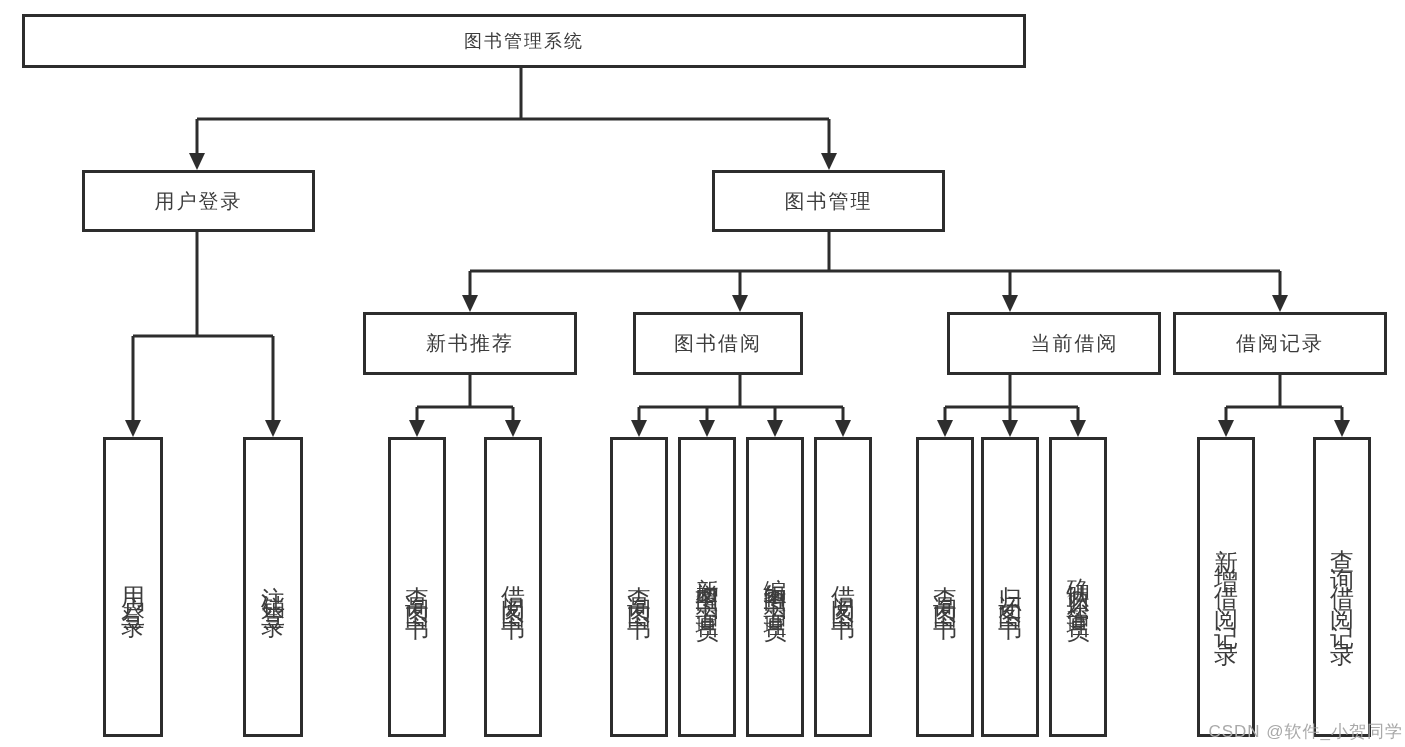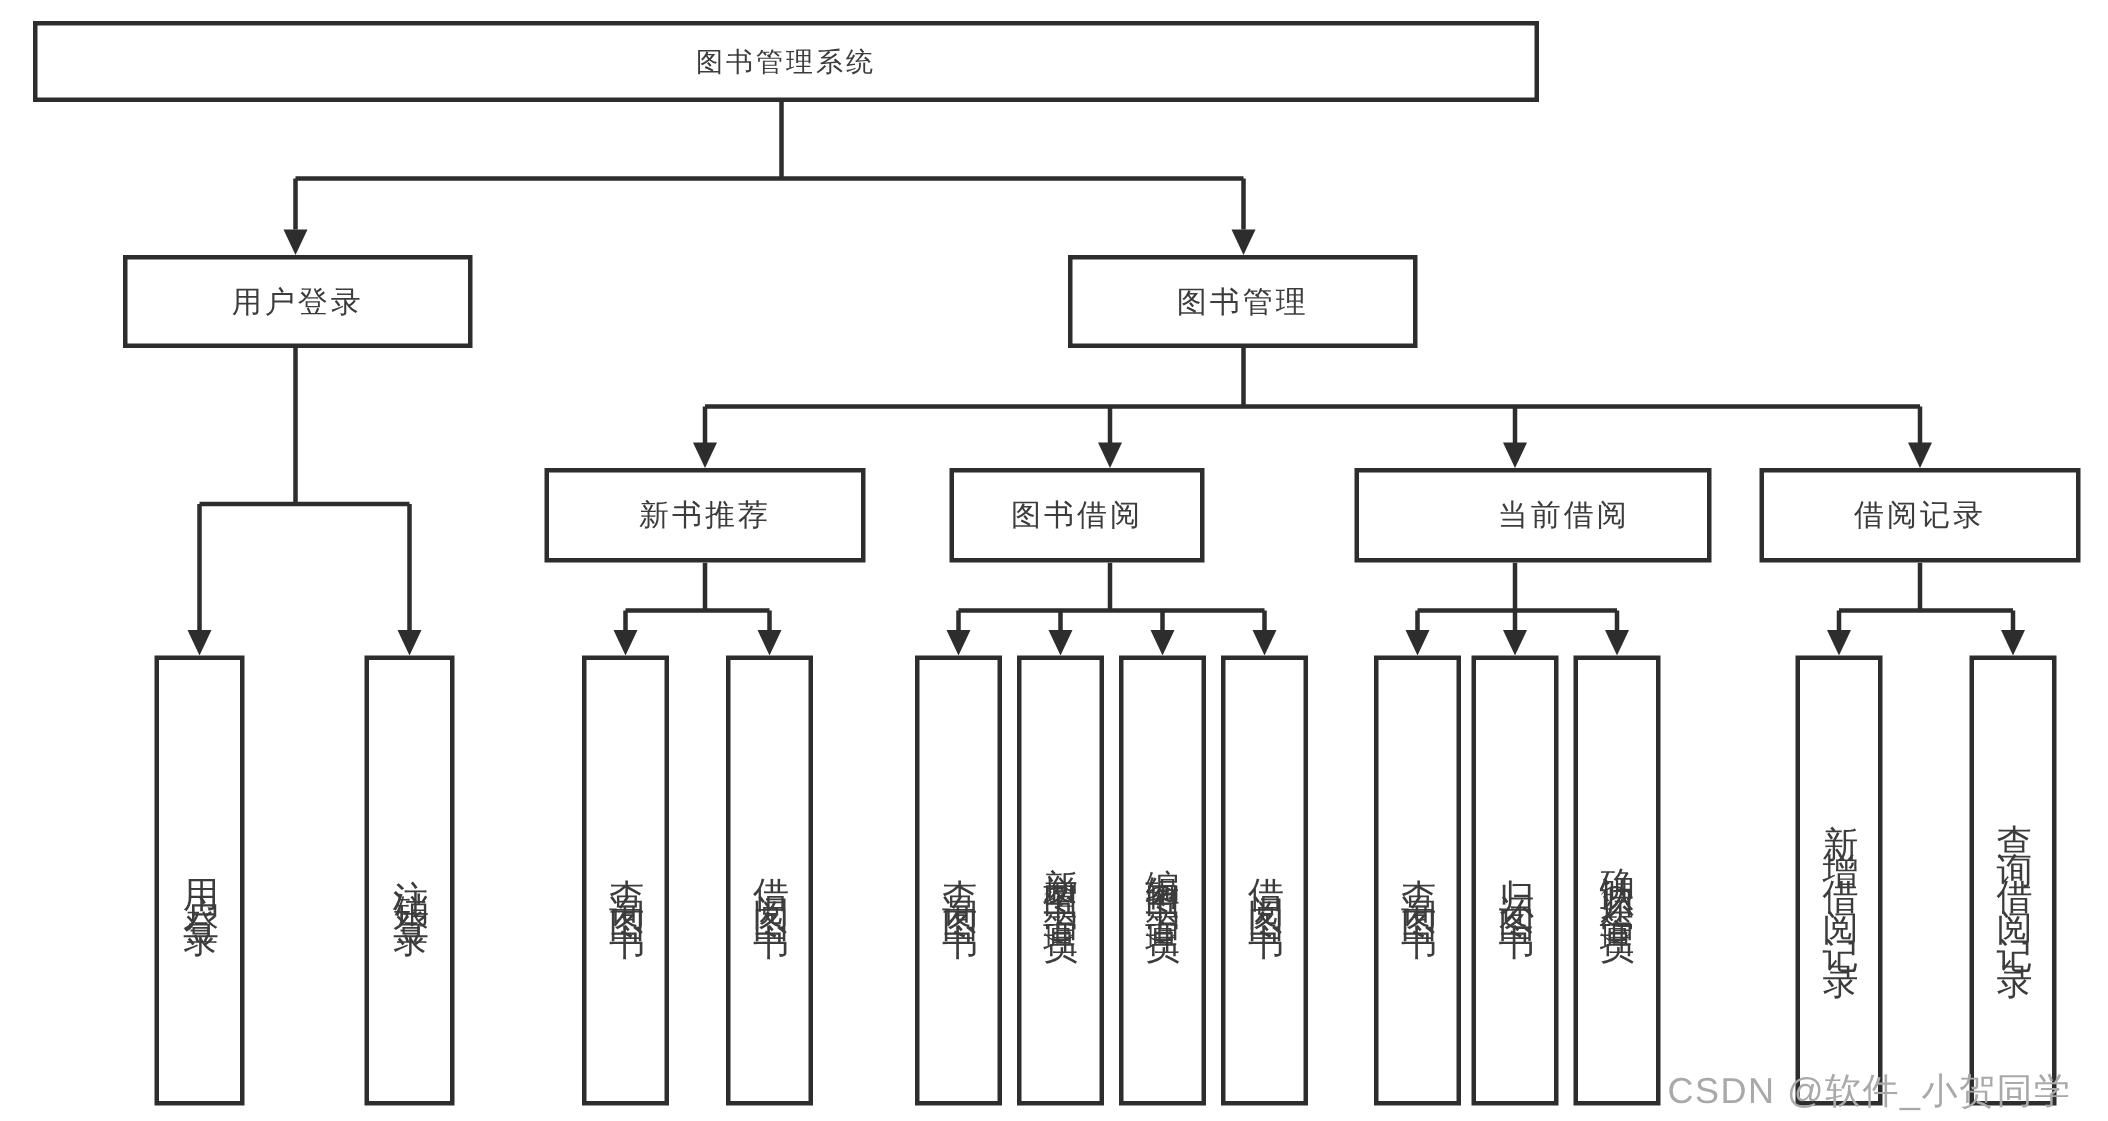--- a/index.html
+++ b/index.html
@@ -20,22 +20,22 @@
   .hlabel{font-size:20px;letter-spacing:2px;white-space:nowrap;}
   .root .hlabel{font-size:18px;}
   .vlabel{
     writing-mode:vertical-rl;text-orientation:mixed;
     line-height:1;white-space:nowrap;
   }
   .sp4{font-size:24px;letter-spacing:10px;}
   .sp6{font-size:24px;letter-spacing:19px;}
   .sp9{font-size:23px;letter-spacing:6px;}
   #watermark{
-    position:absolute;right:24px;bottom:4px;z-index:2;
-    color:var(--wm);font-size:24px;letter-spacing:1px;white-space:nowrap;
+    position:absolute;right:2px;bottom:4px;z-index:2;
+    color:var(--wm);font-size:17px;letter-spacing:1px;white-space:nowrap;
   }
 </style>
 </head>
 <body>
 
 <div id="canvas">
 
   <svg id="connectors" width="1405" height="747" viewBox="0 0 1405 747">
     <g stroke="#2d2d2d" stroke-width="3" fill="none">
 
@@ -86,21 +86,21 @@
   <div class="box" style="left:712px;top:170px;width:233px;height:62px;">
     <span class="hlabel">图书管理</span>
   </div>
 
   <div class="box" style="left:363px;top:312px;width:214px;height:63px;">
     <span class="hlabel">新书推荐</span>
   </div>
   <div class="box" style="left:633px;top:312px;width:170px;height:63px;">
     <span class="hlabel">图书借阅</span>
   </div>
-  <div class="box" style="left:903px;top:312px;width:238px;height:63px;padding-left:41px;">
+  <div class="box" style="left:947px;top:312px;width:214px;height:63px;padding-left:41px;">
     <span class="hlabel">当前借阅</span>
   </div>
   <div class="box" style="left:1173px;top:312px;width:214px;height:63px;">
     <span class="hlabel">借阅记录</span>
   </div>
 
   <div class="box" style="left:103px;top:437px;width:60px;height:300px;">
     <span class="vlabel sp4">用户登录</span>
   </div>
   <div class="box" style="left:243px;top:437px;width:60px;height:300px;">

